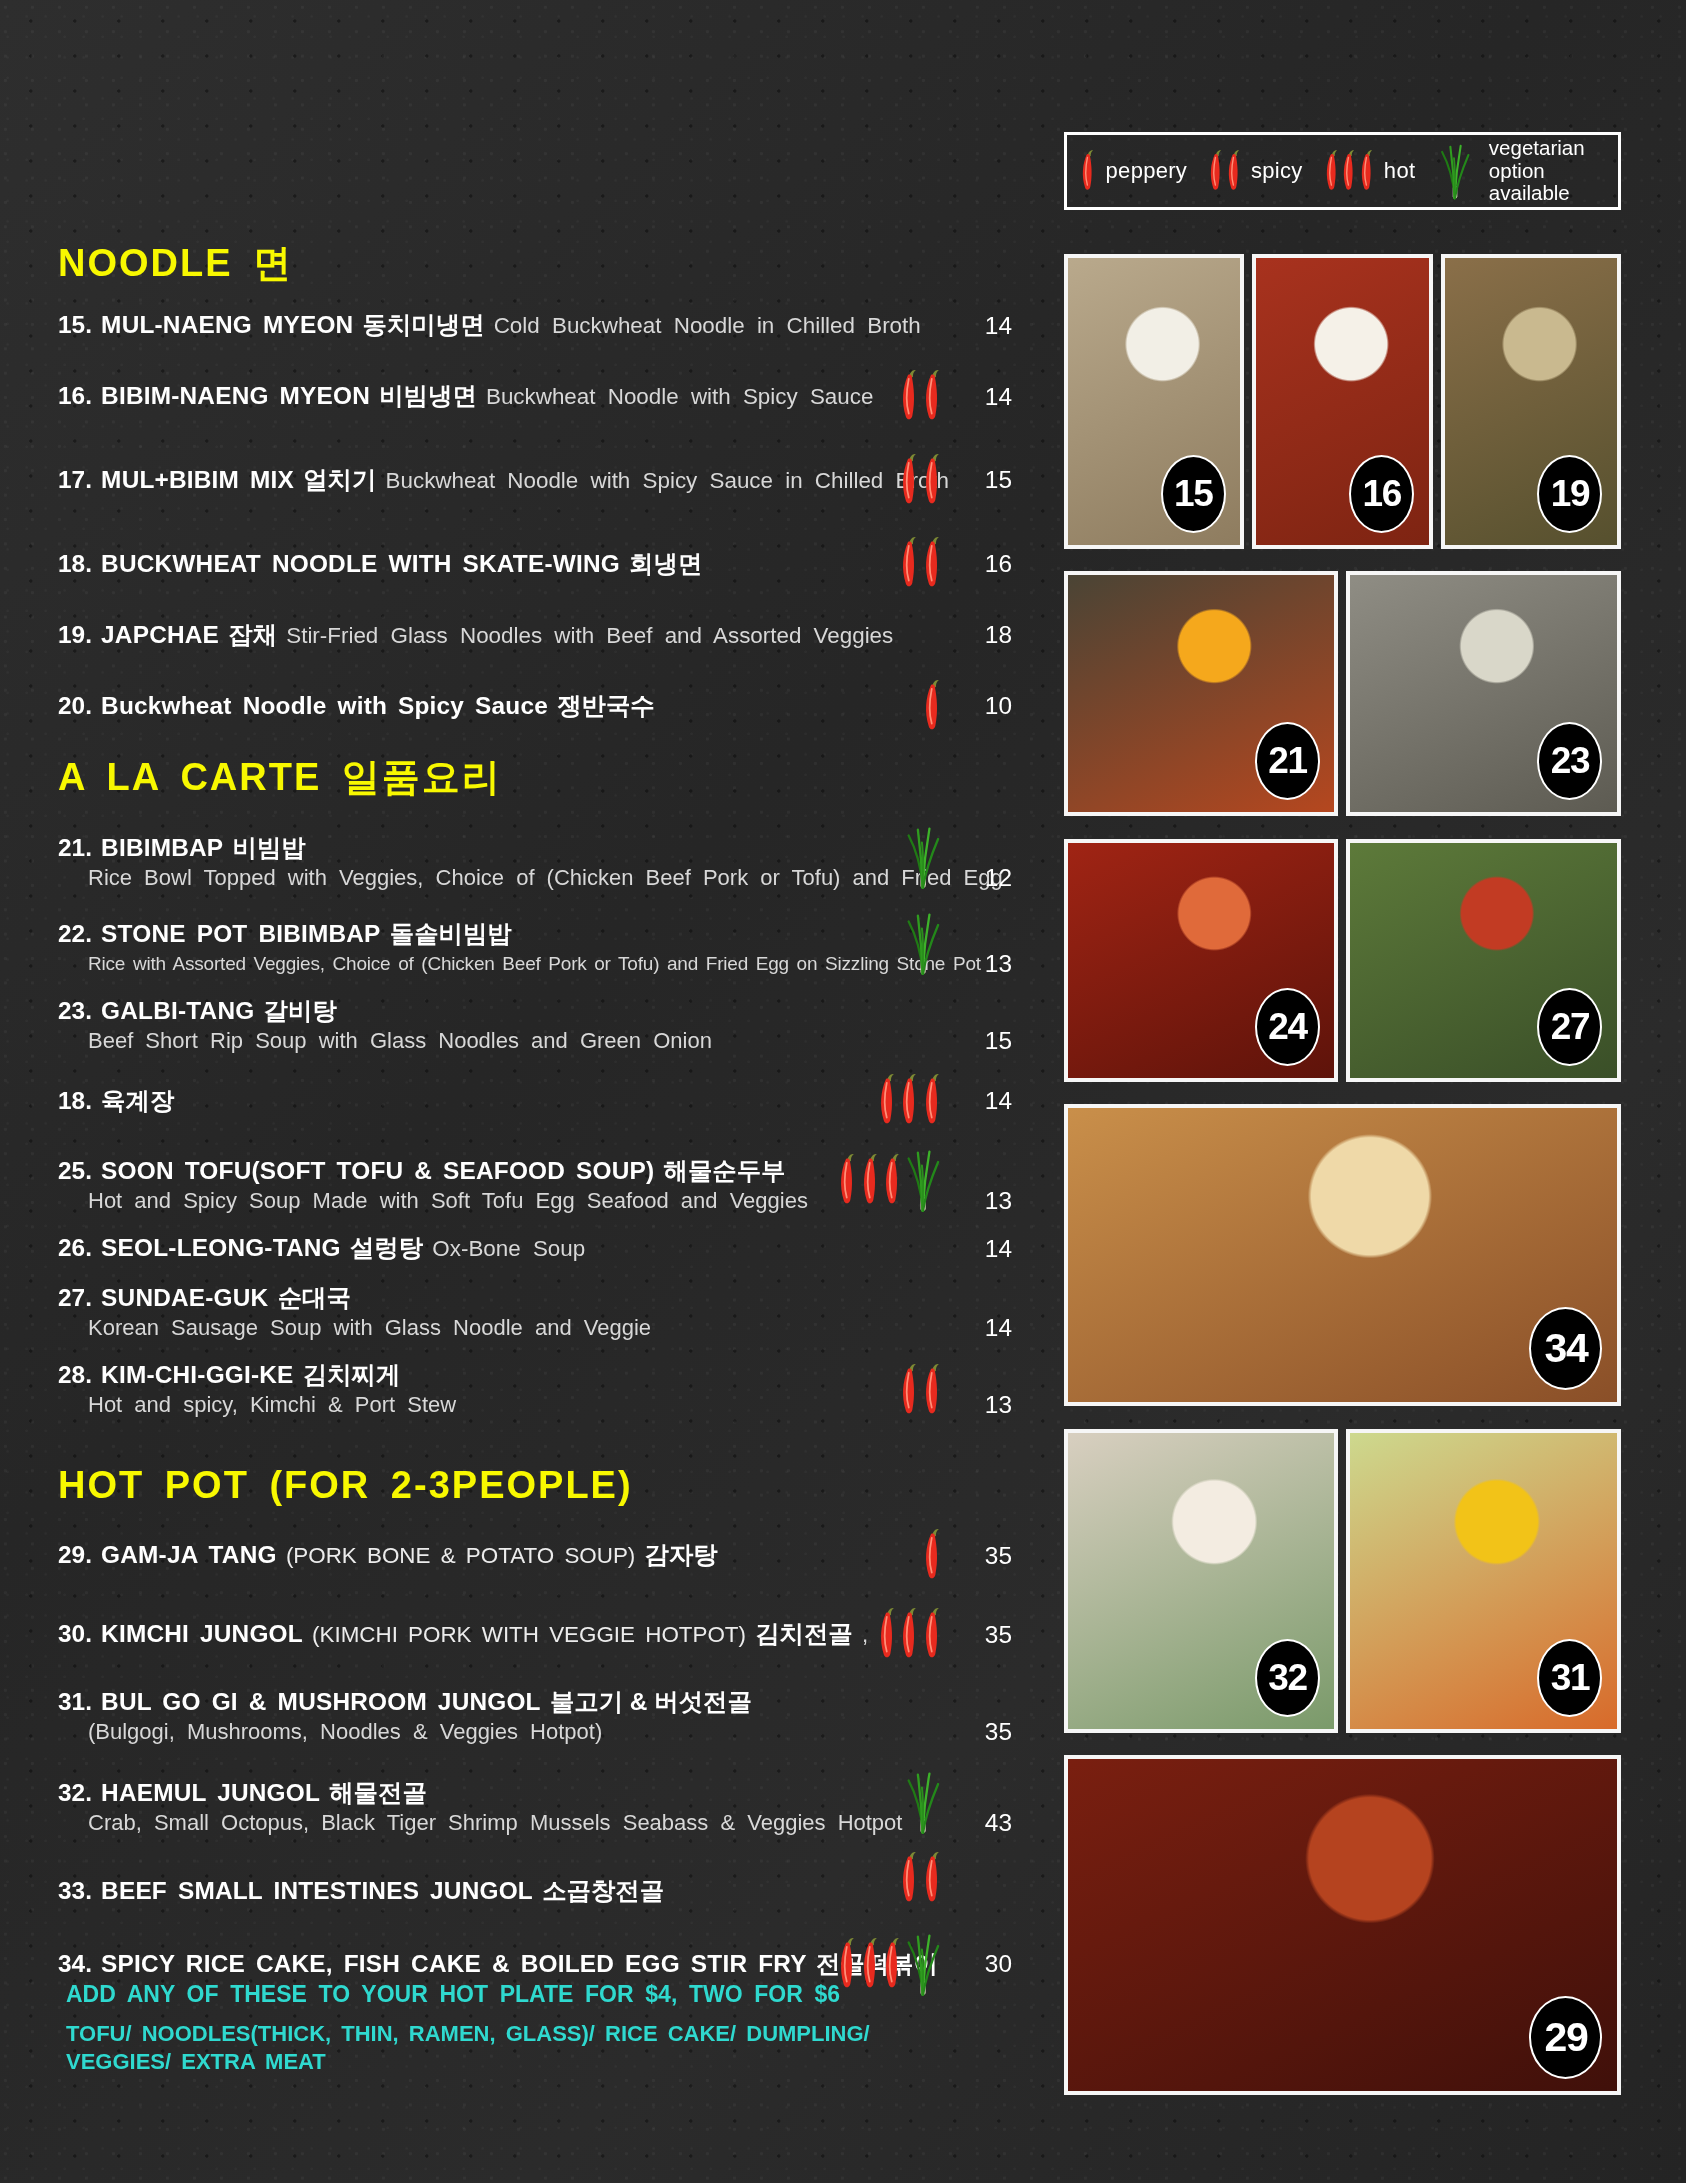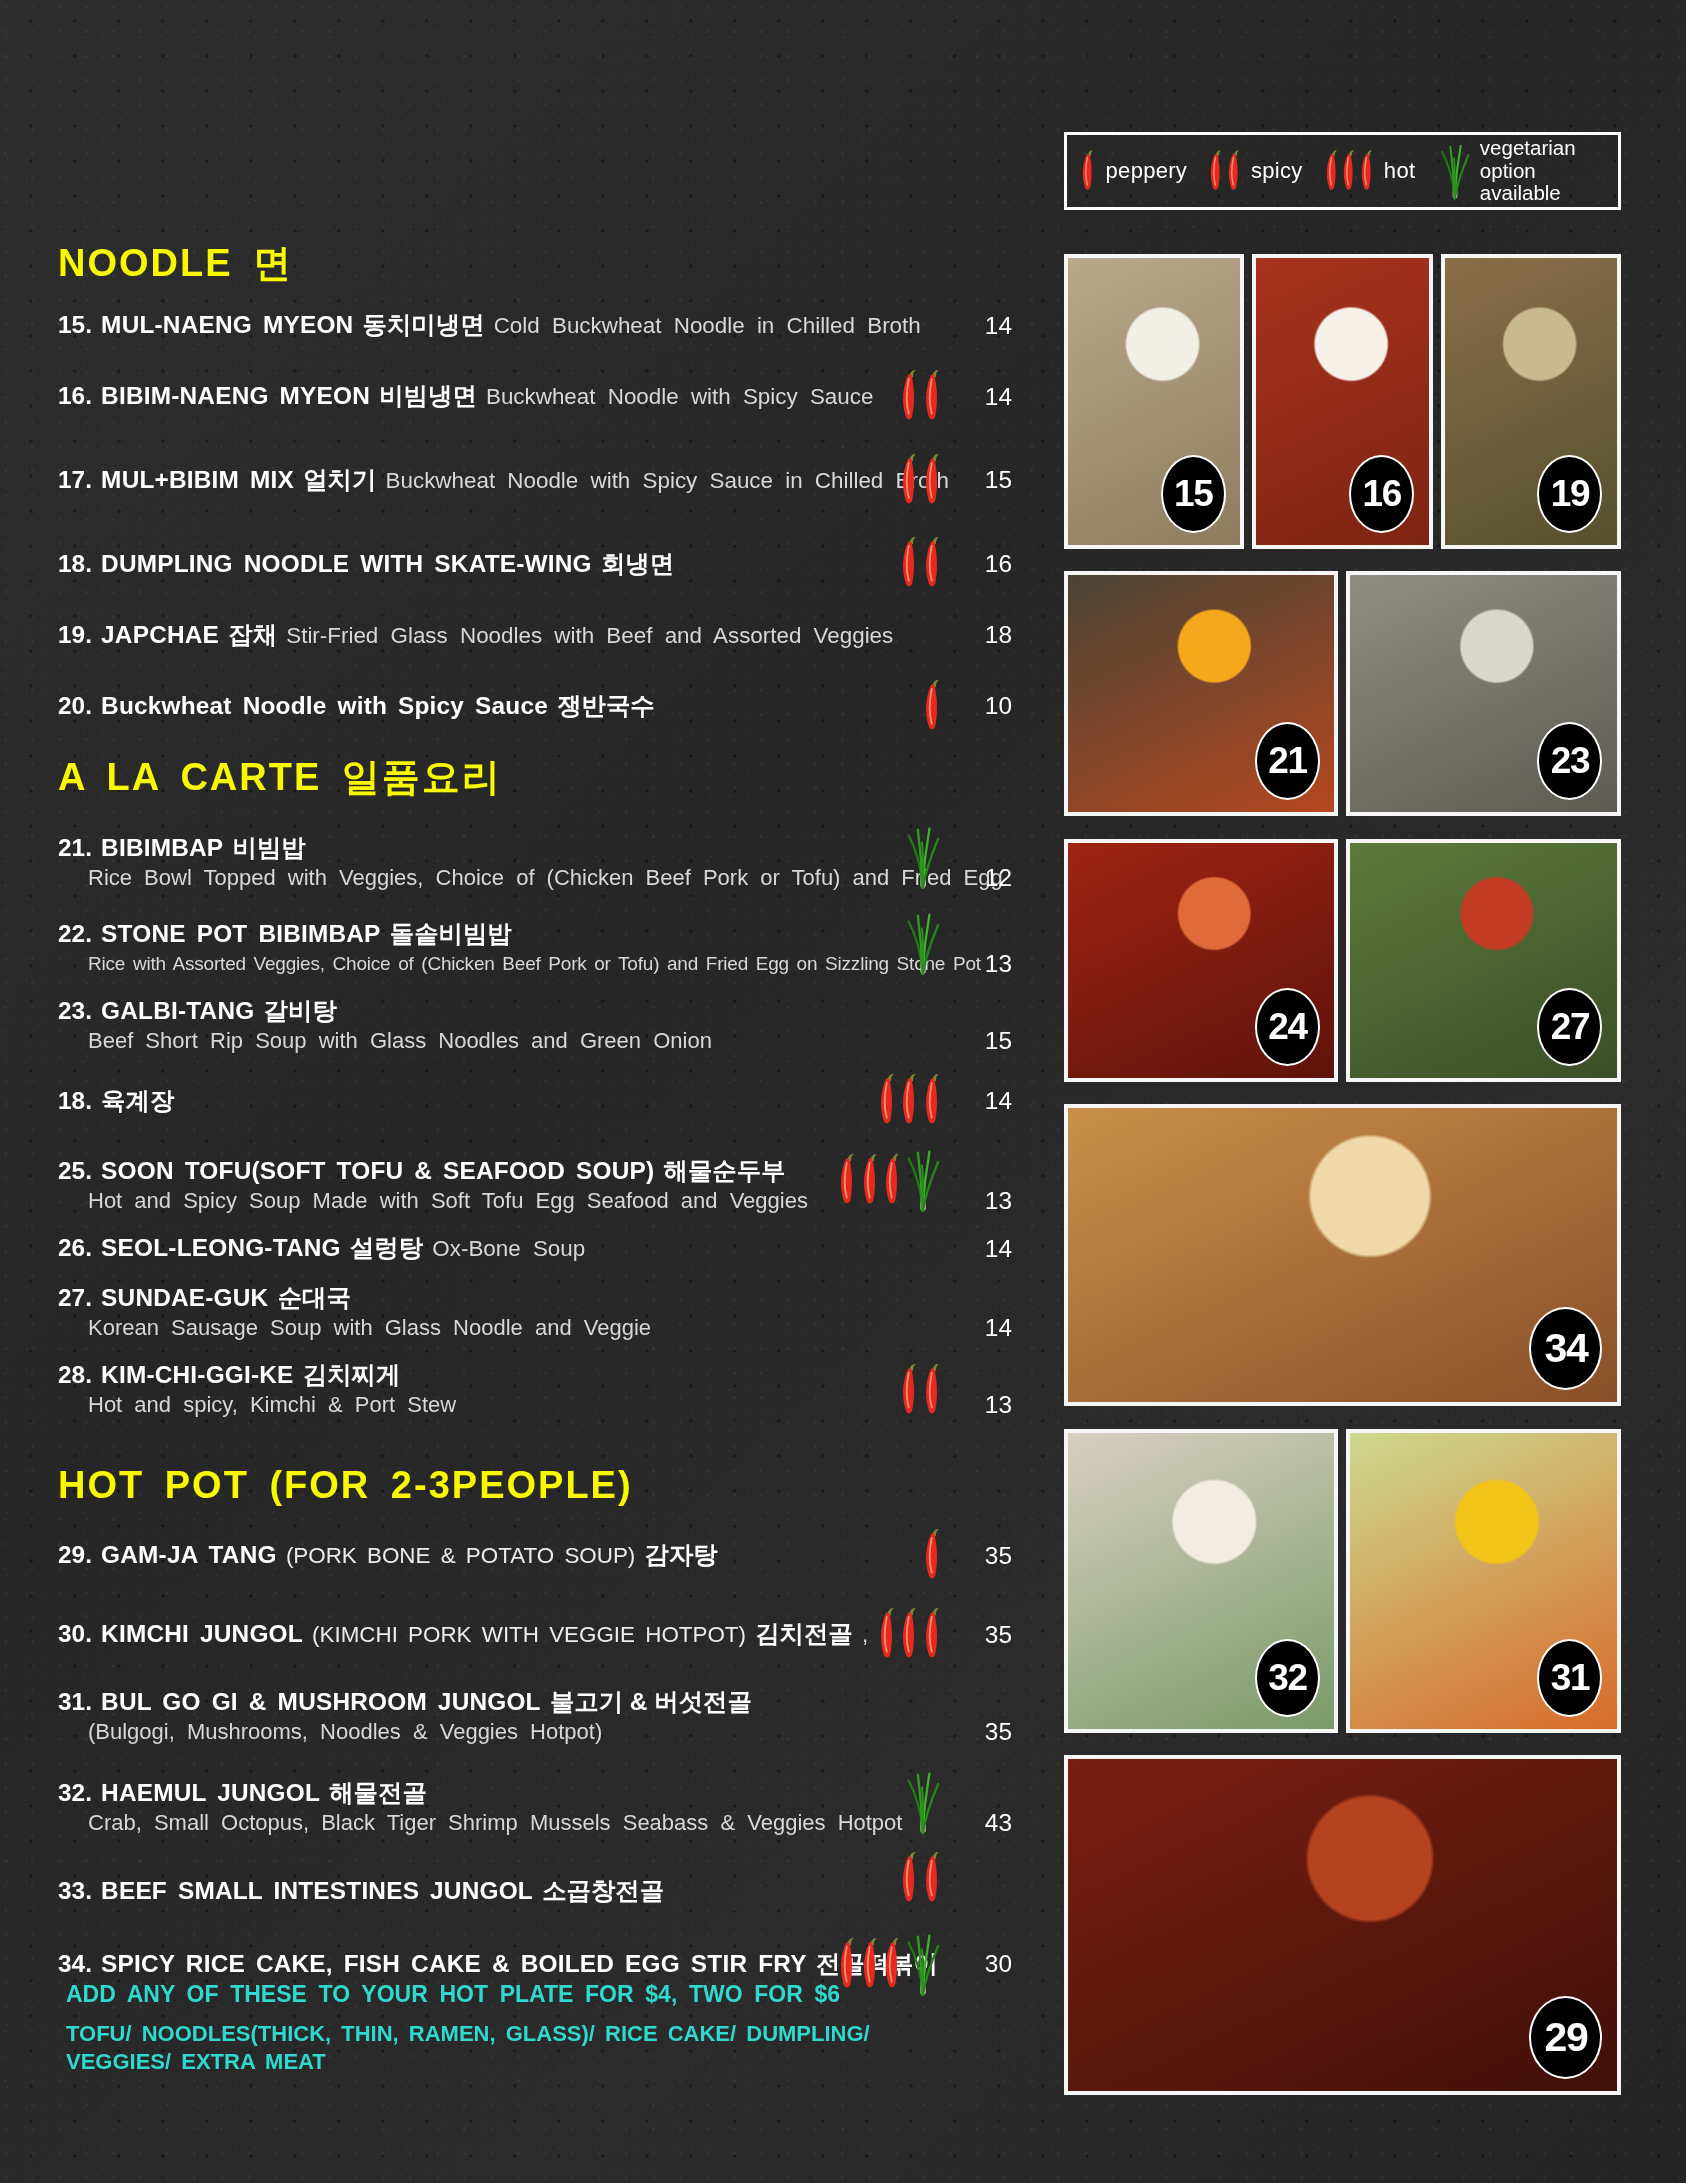--- a/index.html
+++ b/index.html
@@ -21,21 +21,21 @@
   
   .legend{
     position:absolute;left:1064px;top:132px;width:557px;height:78px;
     box-sizing:border-box;border:3.3px solid #fff;
     display:flex;align-items:center;padding:0 10.6px;gap:4px;
   }
   .legend .lg-group{display:flex;align-items:center;}
   .legend .chili{width:16px;height:49px;margin:0 0.7px;}
   .legend .lg-label{font-size:22px;color:#fff;font-weight:400;margin:0 14.5px 0 6.6px;letter-spacing:0.3px;white-space:nowrap;}
   .legend .veg{width:33px;height:63px;margin-left:4px;}
-  .legend .lg-veglabel{font-size:20.5px;line-height:22.4px;color:#fff;width:152px;margin-left:5px;}
+  .legend .lg-veglabel{font-size:20.5px;line-height:22.4px;color:#fff;width:152px;margin-left:14px;}
 
   
   .menu-section{position:absolute;left:58px;width:954px;}
   .sec-noodle{top:238px;}
   .sec-carte{top:752px;}
   .sec-hotpot{top:1464px;}
   .section-title{
     margin:0 0 20px 0;
     font-size:38px;font-weight:700;color:#f8f800;
     letter-spacing:2px;word-spacing:8px;
@@ -211,21 +211,21 @@
     <path d="M18 13 C10 32 7 57 15 82 C17 89 24 88 26 81 C31 56 29 33 25 13 C23 10 19 10 18 13 Z" fill="#e82a1e"></path>
     <path d="M20 18 C16 38 15 60 20 77" stroke="#ff9078" stroke-width="3" fill="none" stroke-linecap="round"></path>
   </svg>
           </div>
           <div class="price">15</div>
         </div>
         <div class="item">
           <div class="item-main">
             <div class="item-line">
               <span class="num">18.</span>
-              <span class="title">DUMPLING NOODLE WITH SKATE-WING</span>
+              <span class="title">BUCKWHEAT NOODLE WITH SKATE-WING</span>
               <span class="kr">회냉면</span>
             </div>
           </div>
           <div class="icons">
             <svg class="chili" viewBox="0 0 34 96" xmlns="http://www.w3.org/2000/svg">
     <path d="M21 15 C21 8 26 2 32 3 C28 6 27 10 27 15 L22 17 Z" fill="#7d8a34"></path>
     <path d="M18 13 C10 32 7 57 15 82 C17 89 24 88 26 81 C31 56 29 33 25 13 C23 10 19 10 18 13 Z" fill="#e82a1e"></path>
     <path d="M20 18 C16 38 15 60 20 77" stroke="#ff9078" stroke-width="3" fill="none" stroke-linecap="round"></path>
   </svg>
             <svg class="chili" viewBox="0 0 34 96" xmlns="http://www.w3.org/2000/svg">

